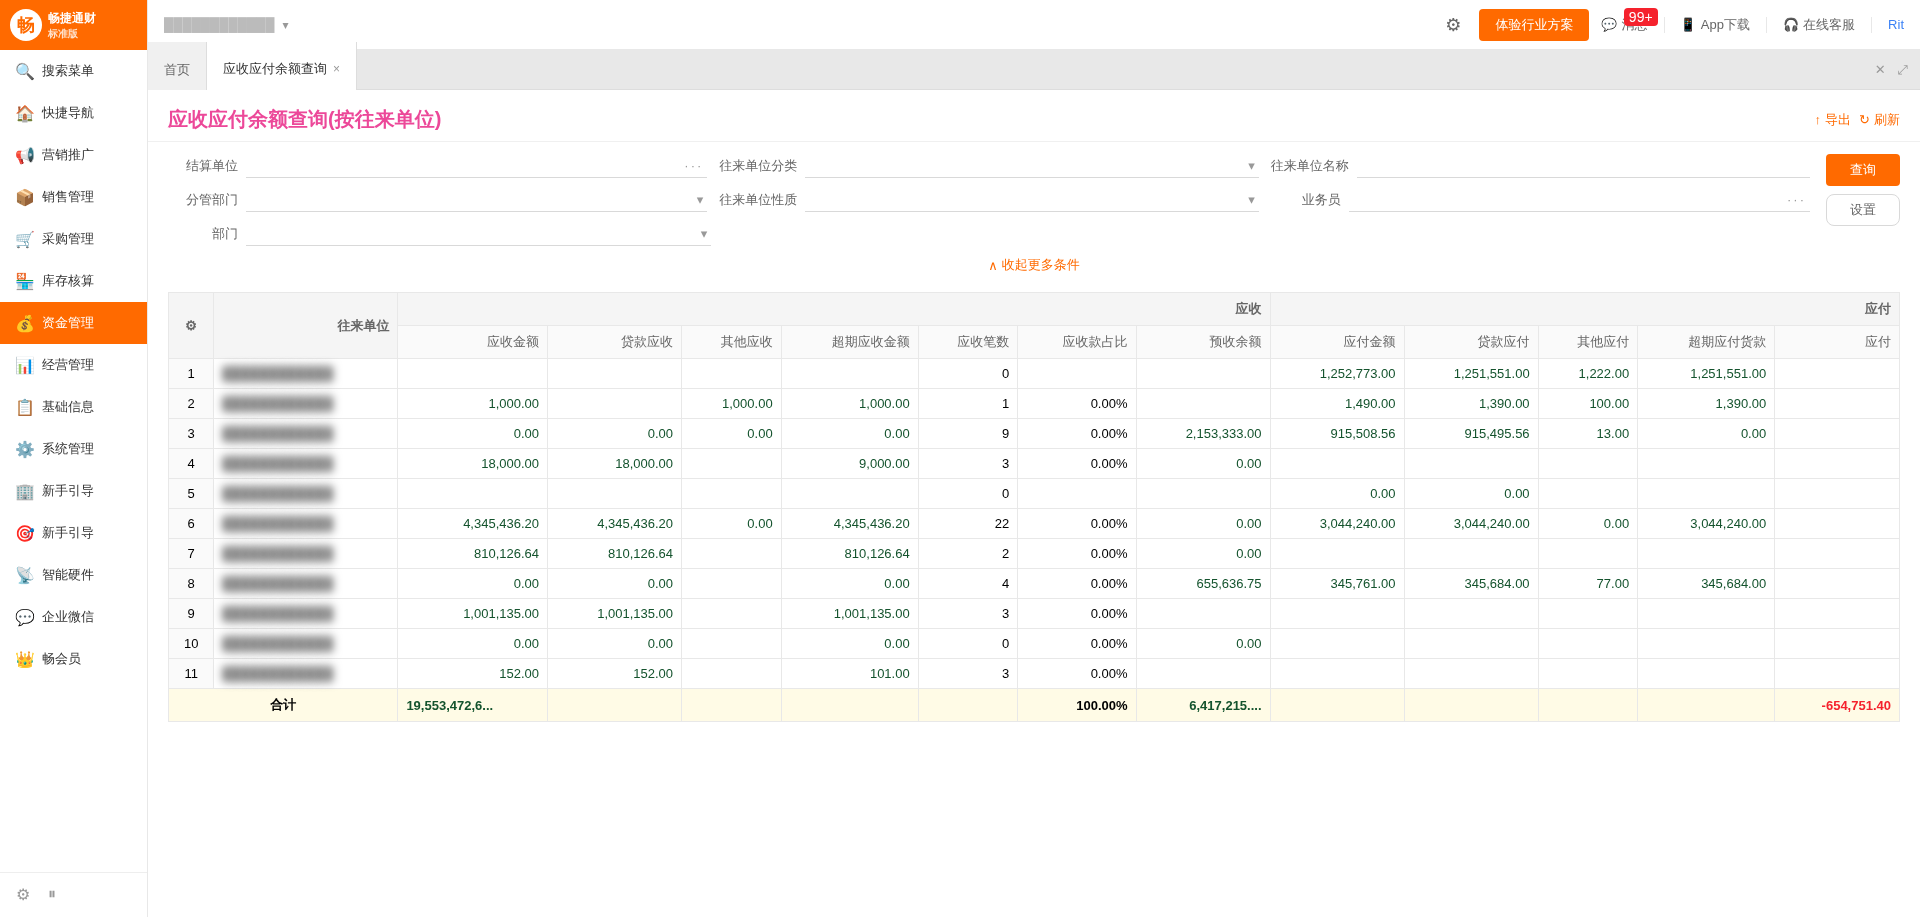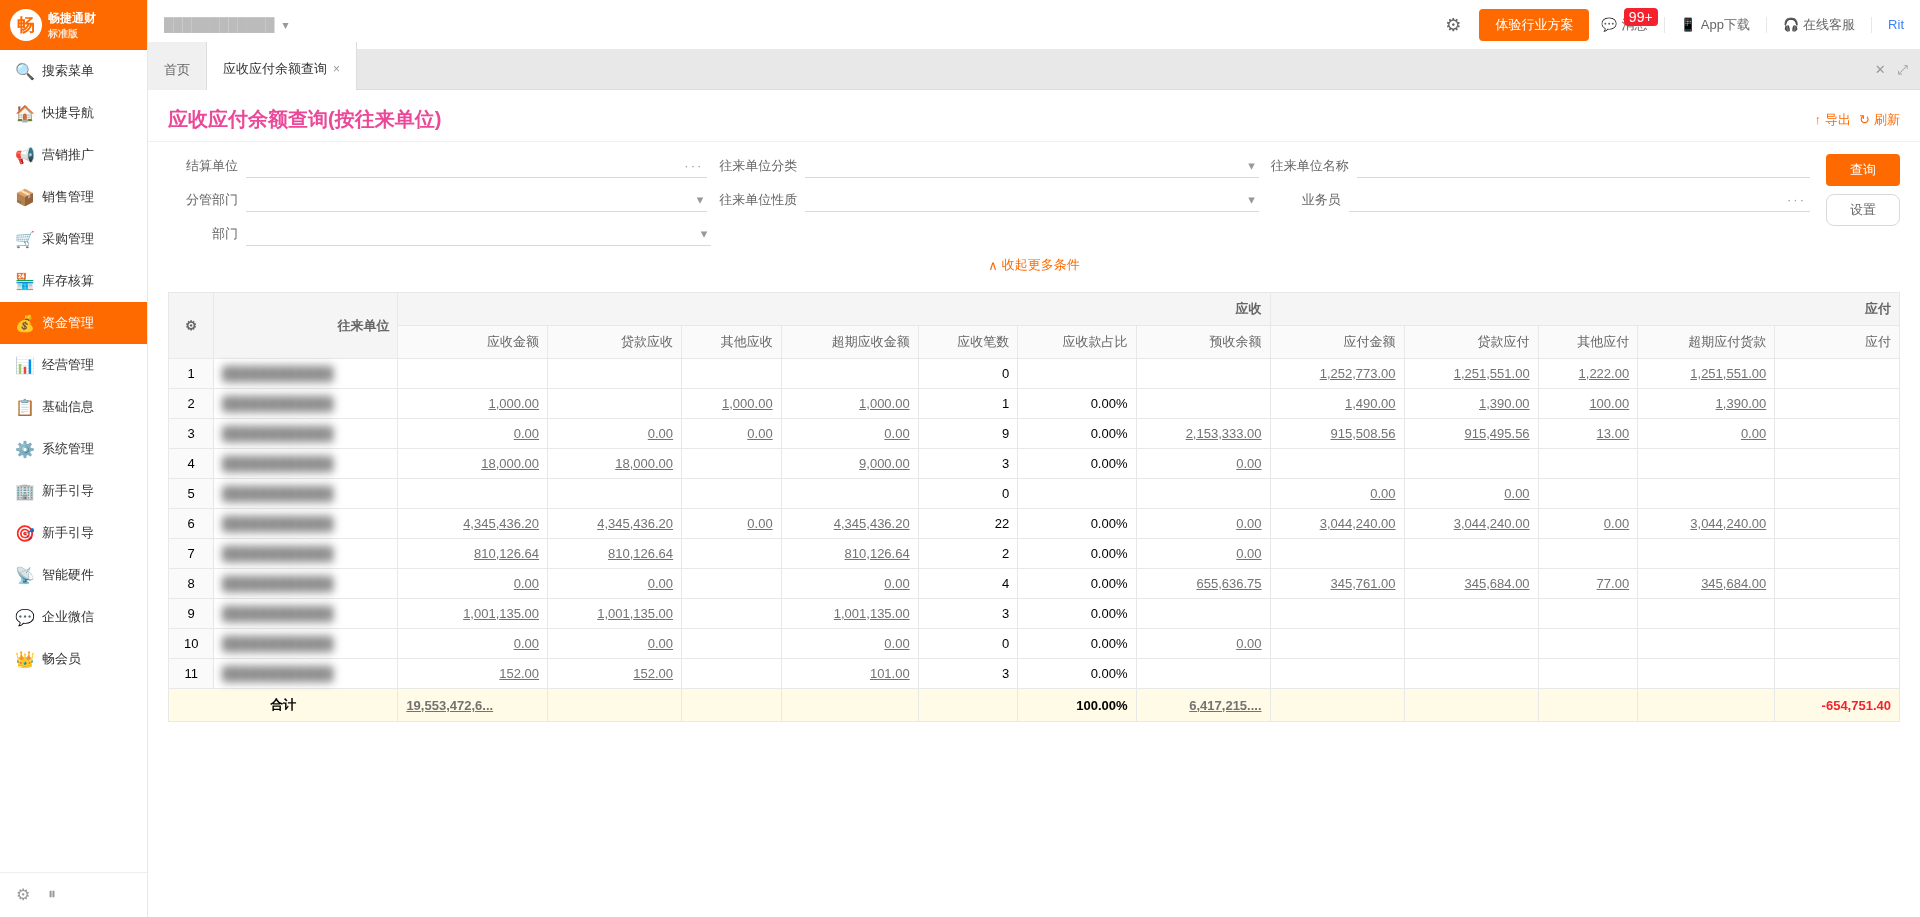--- a/index.html
+++ b/index.html
@@ -64,21 +64,21 @@
     .set-btn { background: #fff; color: #666; border: 1px solid #d9d9d9; padding: 6px 20px; border-radius: 8px; cursor: pointer; font-size: 13px; }
 
     
     .table-container { flex: 1; overflow: auto; padding: 0 20px 20px; }
     .data-table { width: 100%; border-collapse: collapse; font-size: 12px; }
     .data-table th, .data-table td { border: 1px solid #e8e8e8; padding: 7px 8px; text-align: right; white-space: nowrap; }
     .data-table th { background: #fafafa; color: #666; font-weight: normal; }
     .data-table td:first-child { text-align: center; background: #fafafa; }
     .data-table td:nth-child(2) { text-align: left; }
     .data-table .group-header th { background: #f5f5f5; font-weight: bold; }
-    .data-table .link { color: #737373; text-decoration: underline; cursor: pointer; }
+    .data-table .link { color: #14532d; cursor: pointer; }
     .data-table .footer-row td { background: #fffbe6; font-weight: bold; }
     .data-table .footer-row td:first-child { background: #fffbe6; }
     .settings-icon-cell { text-align: center !important; }
     .blurred { color: transparent; text-shadow: 0 0 8px rgba(0,0,0,0.5); user-select: none; }
 
     .topbar-divider { width: 1px; height: 16px; background: #e8e8e8; }
   </style>
 </head>
 <body>
 

